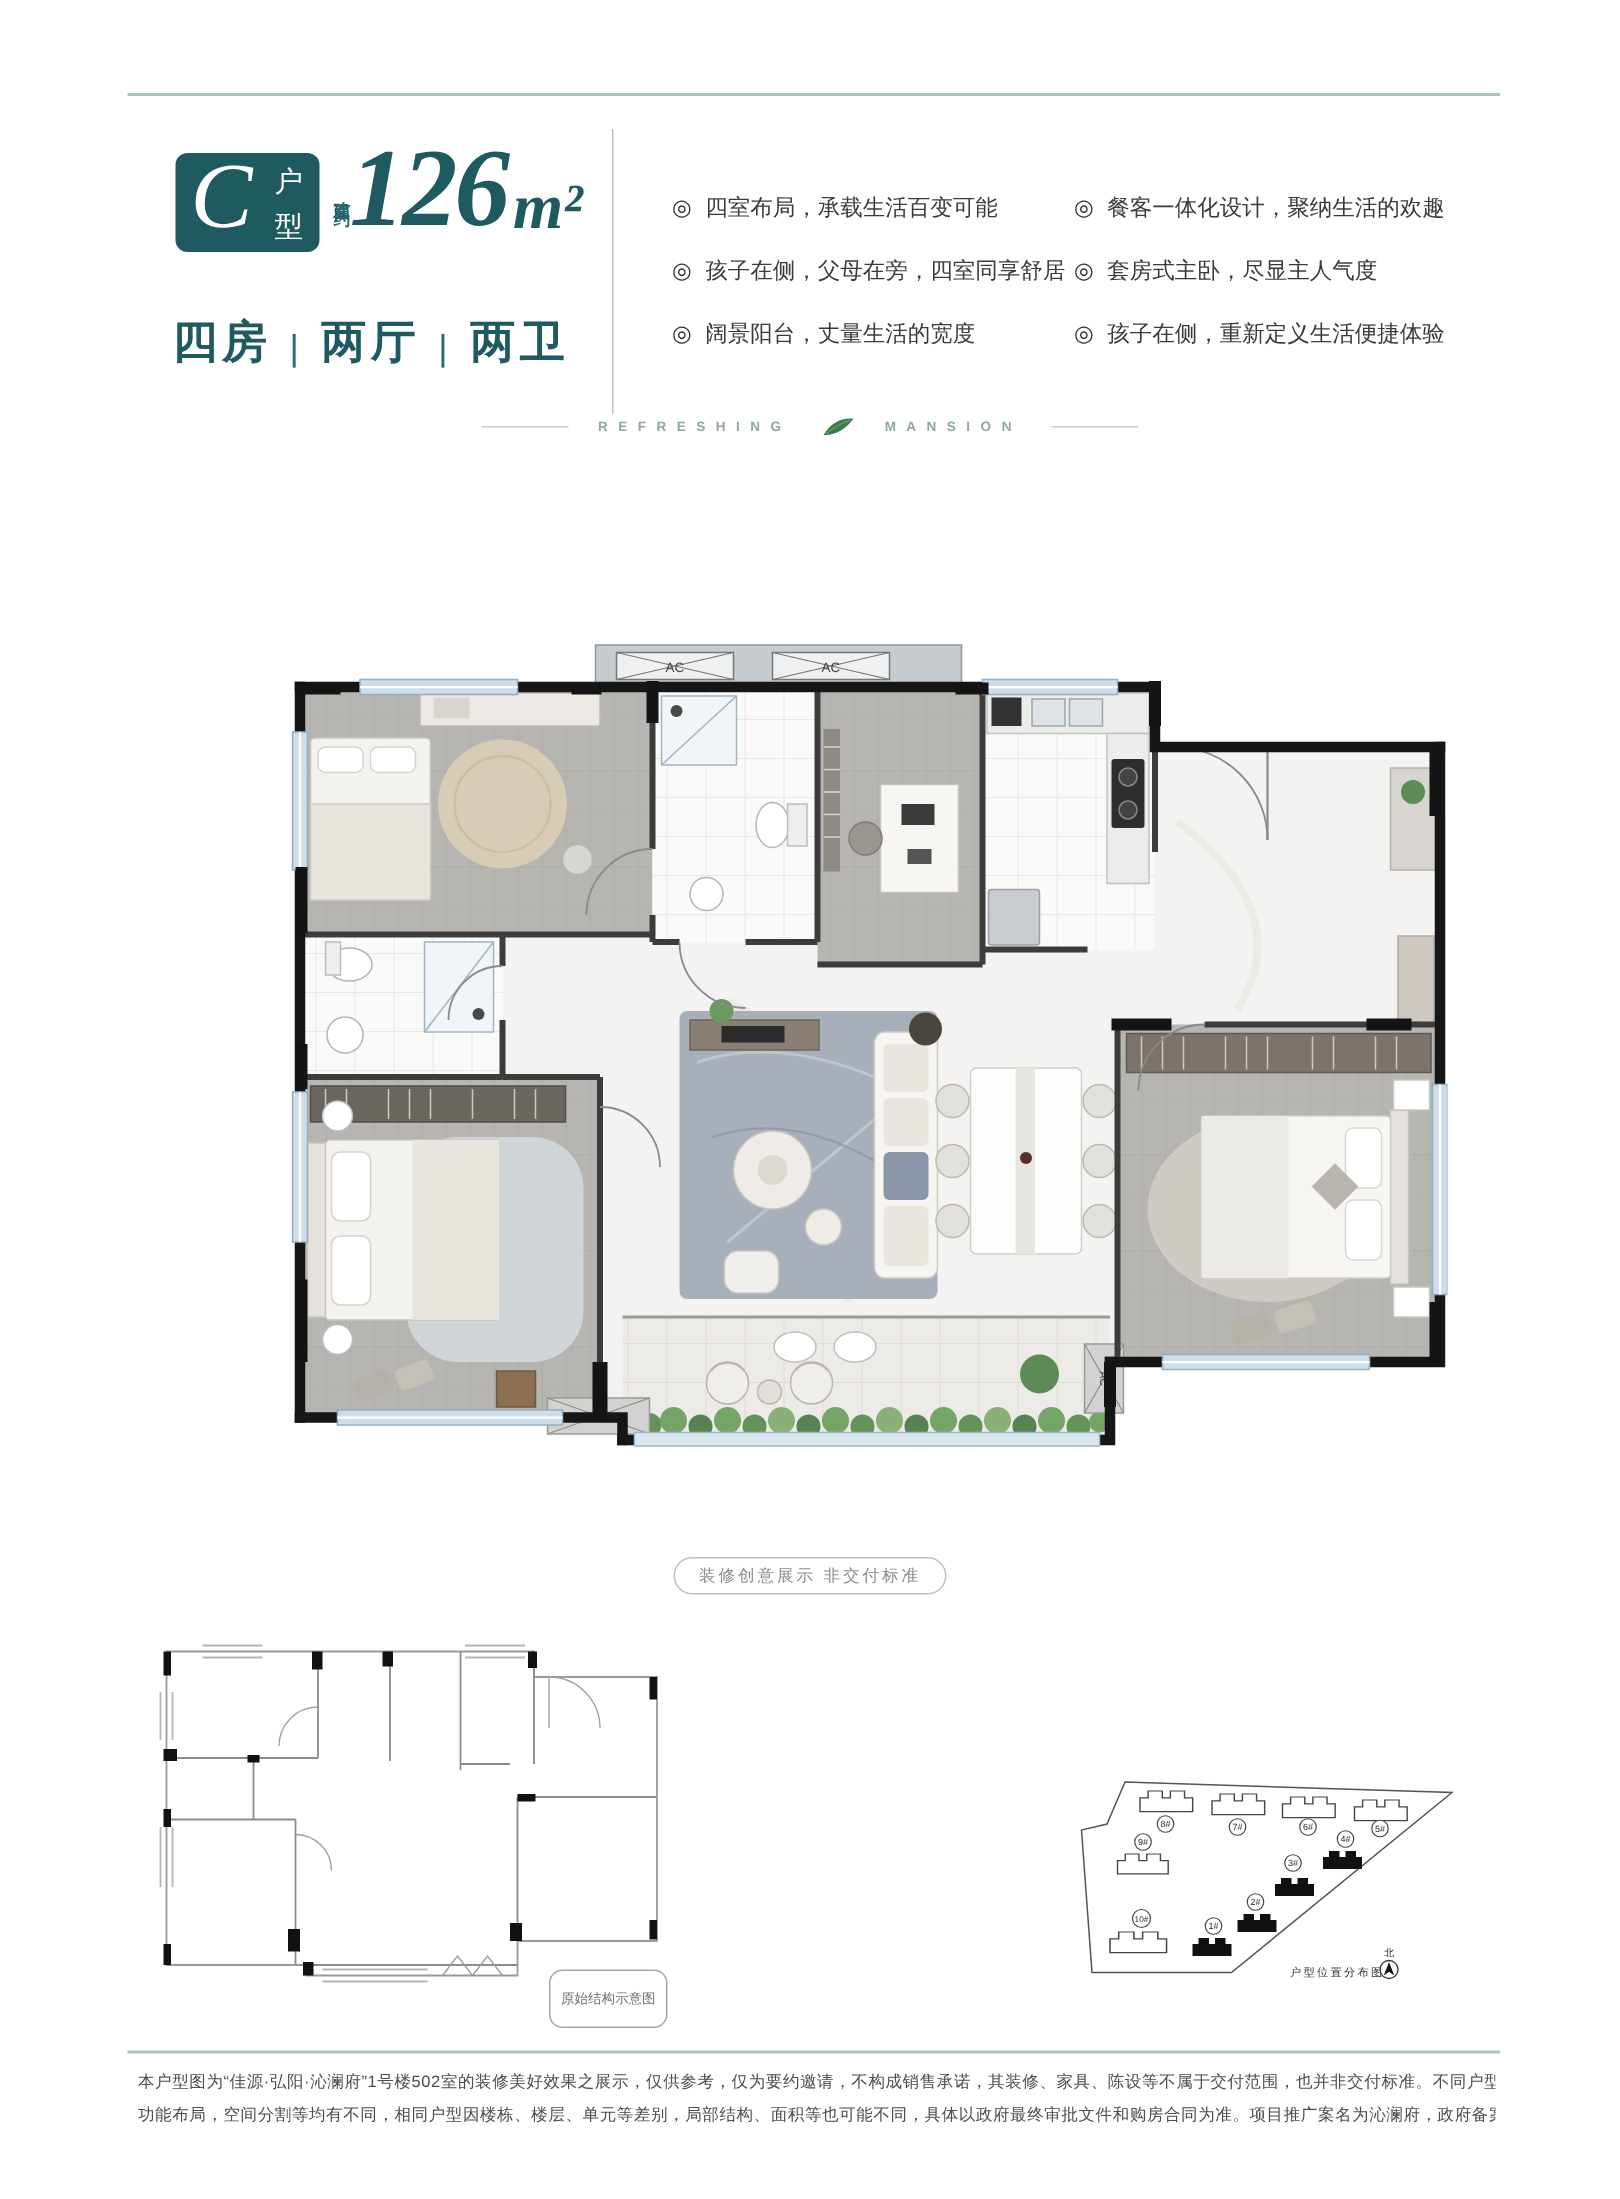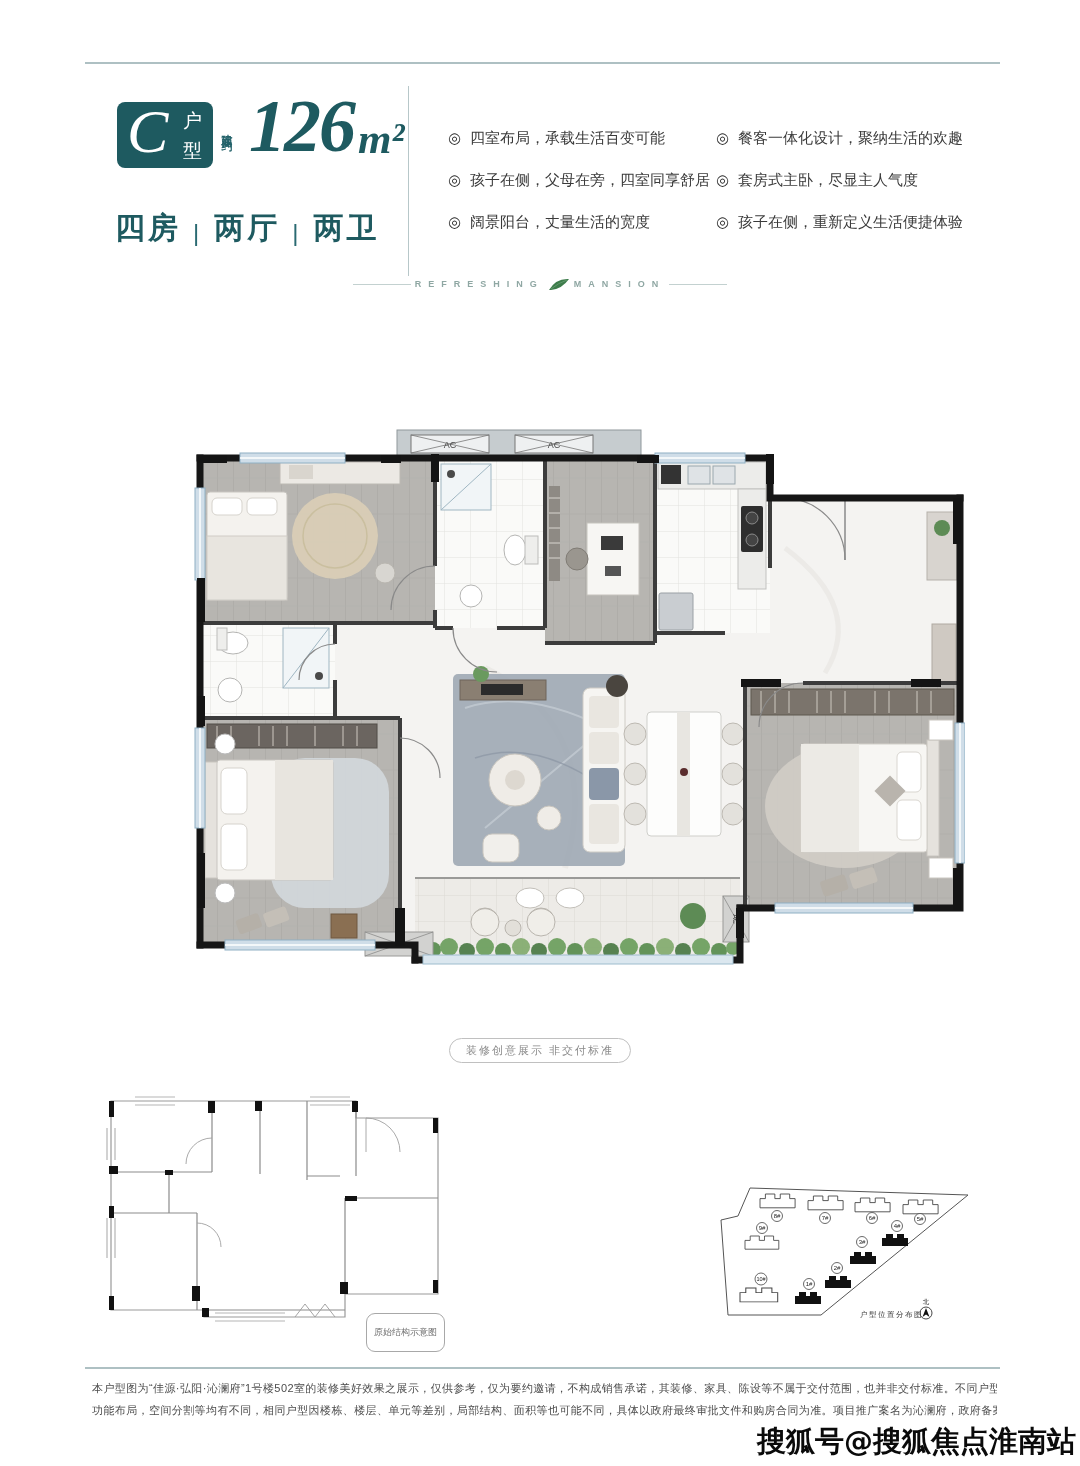--- a/index.html
+++ b/index.html
@@ -12,35 +12,35 @@
   .type-box{position:absolute;left:117px;top:102px;width:96px;height:66px;background:#1e5a60;
             border-radius:8px;color:#fff;}
   .type-letter{position:absolute;left:10px;top:-6px;font-family:"Liberation Serif",serif;
                font-style:italic;font-size:62px;line-height:70px;}
   .type-char1{position:absolute;right:11px;top:6px;font-size:19px;}
   .type-char2{position:absolute;right:11px;top:36px;font-size:19px;}
   .area-prefix{position:absolute;left:219px;top:125px;writing-mode:vertical-rl;font-size:11px;
                letter-spacing:3px;color:#23626a;font-weight:bold;}
   .area-group{position:absolute;left:233px;top:84px;display:flex;align-items:flex-end;
               color:#1e5a60;font-family:"Liberation Serif",serif;font-style:italic;font-weight:bold;}
-  .area-value{font-size:74px;line-height:84px;letter-spacing:-2px;margin-left:16px;}
+  .area-value{font-size:74px;line-height:84px;letter-spacing:-2px;}
   .area-unit{font-size:43px;line-height:58px;margin-left:4px;}
   .subtitle{position:absolute;left:115px;top:208px;display:flex;align-items:flex-end;
             color:#1e5a60;font-size:30px;font-weight:bold;letter-spacing:3px;}
   .subtitle .sep{font-weight:100;font-size:24px;padding:0 12px;color:#2a6a72;transform:translateY(-2px);}
   .v-divider{position:absolute;left:408px;top:86px;width:1px;height:190px;background:#b7c7c9;}
   
   .features-col{position:absolute;top:127px;display:flex;flex-direction:column;gap:20px;}
   .features-col.left{left:448px;}
   .features-col.right{left:716px;}
   .feat-item{display:flex;align-items:center;font-size:15px;color:#3a3a3a;white-space:nowrap;height:22px;}
   .feat-bullet{margin-right:9px;font-size:15px;color:#2f2f2f;}
   
   .brand{position:absolute;left:0;top:277px;width:1080px;display:flex;justify-content:center;
-         align-items:center;gap:4px;}
+         align-items:center;gap:20px;}
   .brand .line{width:58px;height:1px;background:#c3d1d0;}
   .brand .word{font-size:9px;letter-spacing:7px;color:#8fa7a3;font-weight:bold;}
   
   .floorplan{position:absolute;left:185px;top:428px;width:780px;height:567px;}
   .caption-pill{position:absolute;left:50%;transform:translateX(-50%);top:1038px;
       border:1px solid #c0c0c0;border-radius:13px;padding:4px 16px;font-size:11px;color:#8a8a8a;
       letter-spacing:2px;white-space:nowrap;background:#fff;}
   .structure-plan{position:absolute;left:105px;top:1088px;width:335px;height:250px;}
   .structure-caption{position:absolute;left:366px;top:1313px;border:1px solid #a8a8a8;border-radius:9px;
       padding:12px 7px;font-size:9px;color:#6e6e6e;background:#fff;white-space:nowrap;}
@@ -530,15 +530,14 @@
       <path d="M216,128 L212.5,137 L216,134.5 L219.5,137 Z" fill="#111"></path>
     </g>
   </svg>
   </div>
 
   <div class="rule footer"></div>
   <div class="disclaimer">
     <div class="dl">本户型图为“佳源·弘阳·沁澜府”1号楼502室的装修美好效果之展示，仅供参考，仅为要约邀请，不构成销售承诺，其装修、家具、陈设等不属于交付范围，也并非交付标准。不同户型的面积尺寸，</div>
     <div class="dl">功能布局，空间分割等均有不同，相同户型因楼栋、楼层、单元等差别，局部结构、面积等也可能不同，具体以政府最终审批文件和购房合同为准。项目推广案名为沁澜府，政府备案核准名为沁澜</div>
   </div>
-  <div class="watermark">搜狐号@搜狐焦点淮南站</div>
 
 </div>
 
 </body></html>

